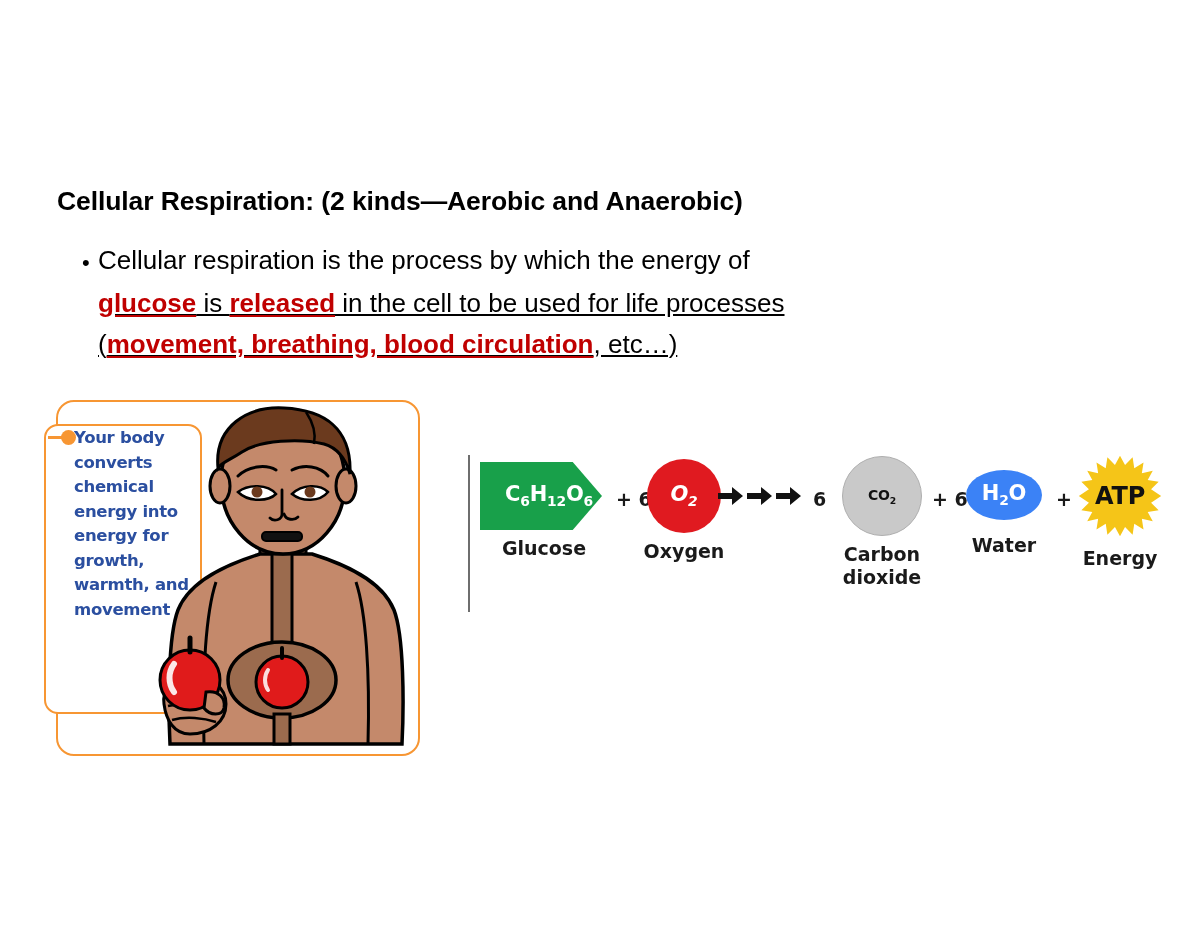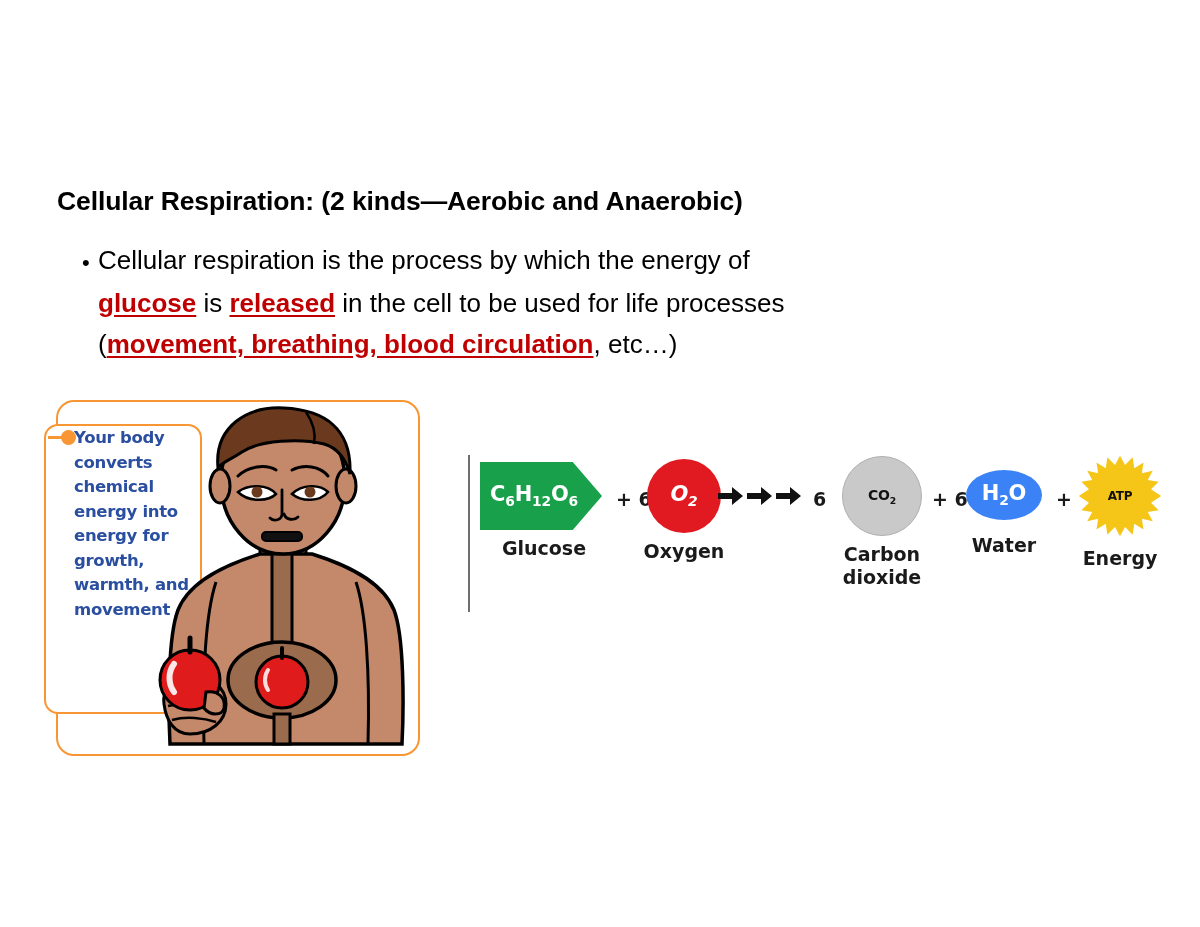--- a/index.html
+++ b/index.html
@@ -37,21 +37,21 @@
     line-height: 41px;
     color: #000000;
   }
   .bullet-dot {
     display: inline-block;
     width: 16px;
     font-size: 22px;
     vertical-align: middle;
   }
   .bullet-line { white-space: nowrap; }
-  .bullet-line.indent { padding-left: 16px; }
+  .bullet-line.indent { padding-left: 16px; text-decoration: underline; }
   .hl {
     color: #C00000;
     font-weight: bold;
     text-decoration: underline;
     text-underline-offset: 3px;
   }
 
   
   #illustration {
     position: absolute;
@@ -174,21 +174,21 @@
     height: 68px;
     background: #18A04A;
     clip-path: polygon(0 0, 76% 0, 100% 50%, 76% 100%, 0 100%);
     display: flex;
     align-items: center;
     justify-content: flex-start;
   }
   .glucose-shape .formula {
     color: #ffffff;
     font-size: 21px;
-    padding-left: 10px;
+    padding-left: 25px;
     text-align: center;
   }
   
   .o2-shape {
     width: 74px;
     height: 74px;
     border-radius: 50%;
     background: #E01A20;
     display: flex;
     align-items: center;
@@ -225,21 +225,21 @@
     position: relative;
     width: 84px;
     height: 84px;
   }
   .atp-shape .formula {
     position: absolute;
     left: 0; right: 0; top: 50%;
     transform: translateY(-50%);
     text-align: center;
     color: #111111;
-    font-size: 12px;
+    font-size: 24px;
   }
   .arrows { display: flex; gap: 3px; align-items: center; }
 </style>
 </head>
 <body>
 
 <div class="slide-title">Cellular Respiration: (2 kinds—Aerobic and Anaerobic)</div>
 
 <div class="bullet-block">
   <div class="bullet-line">

